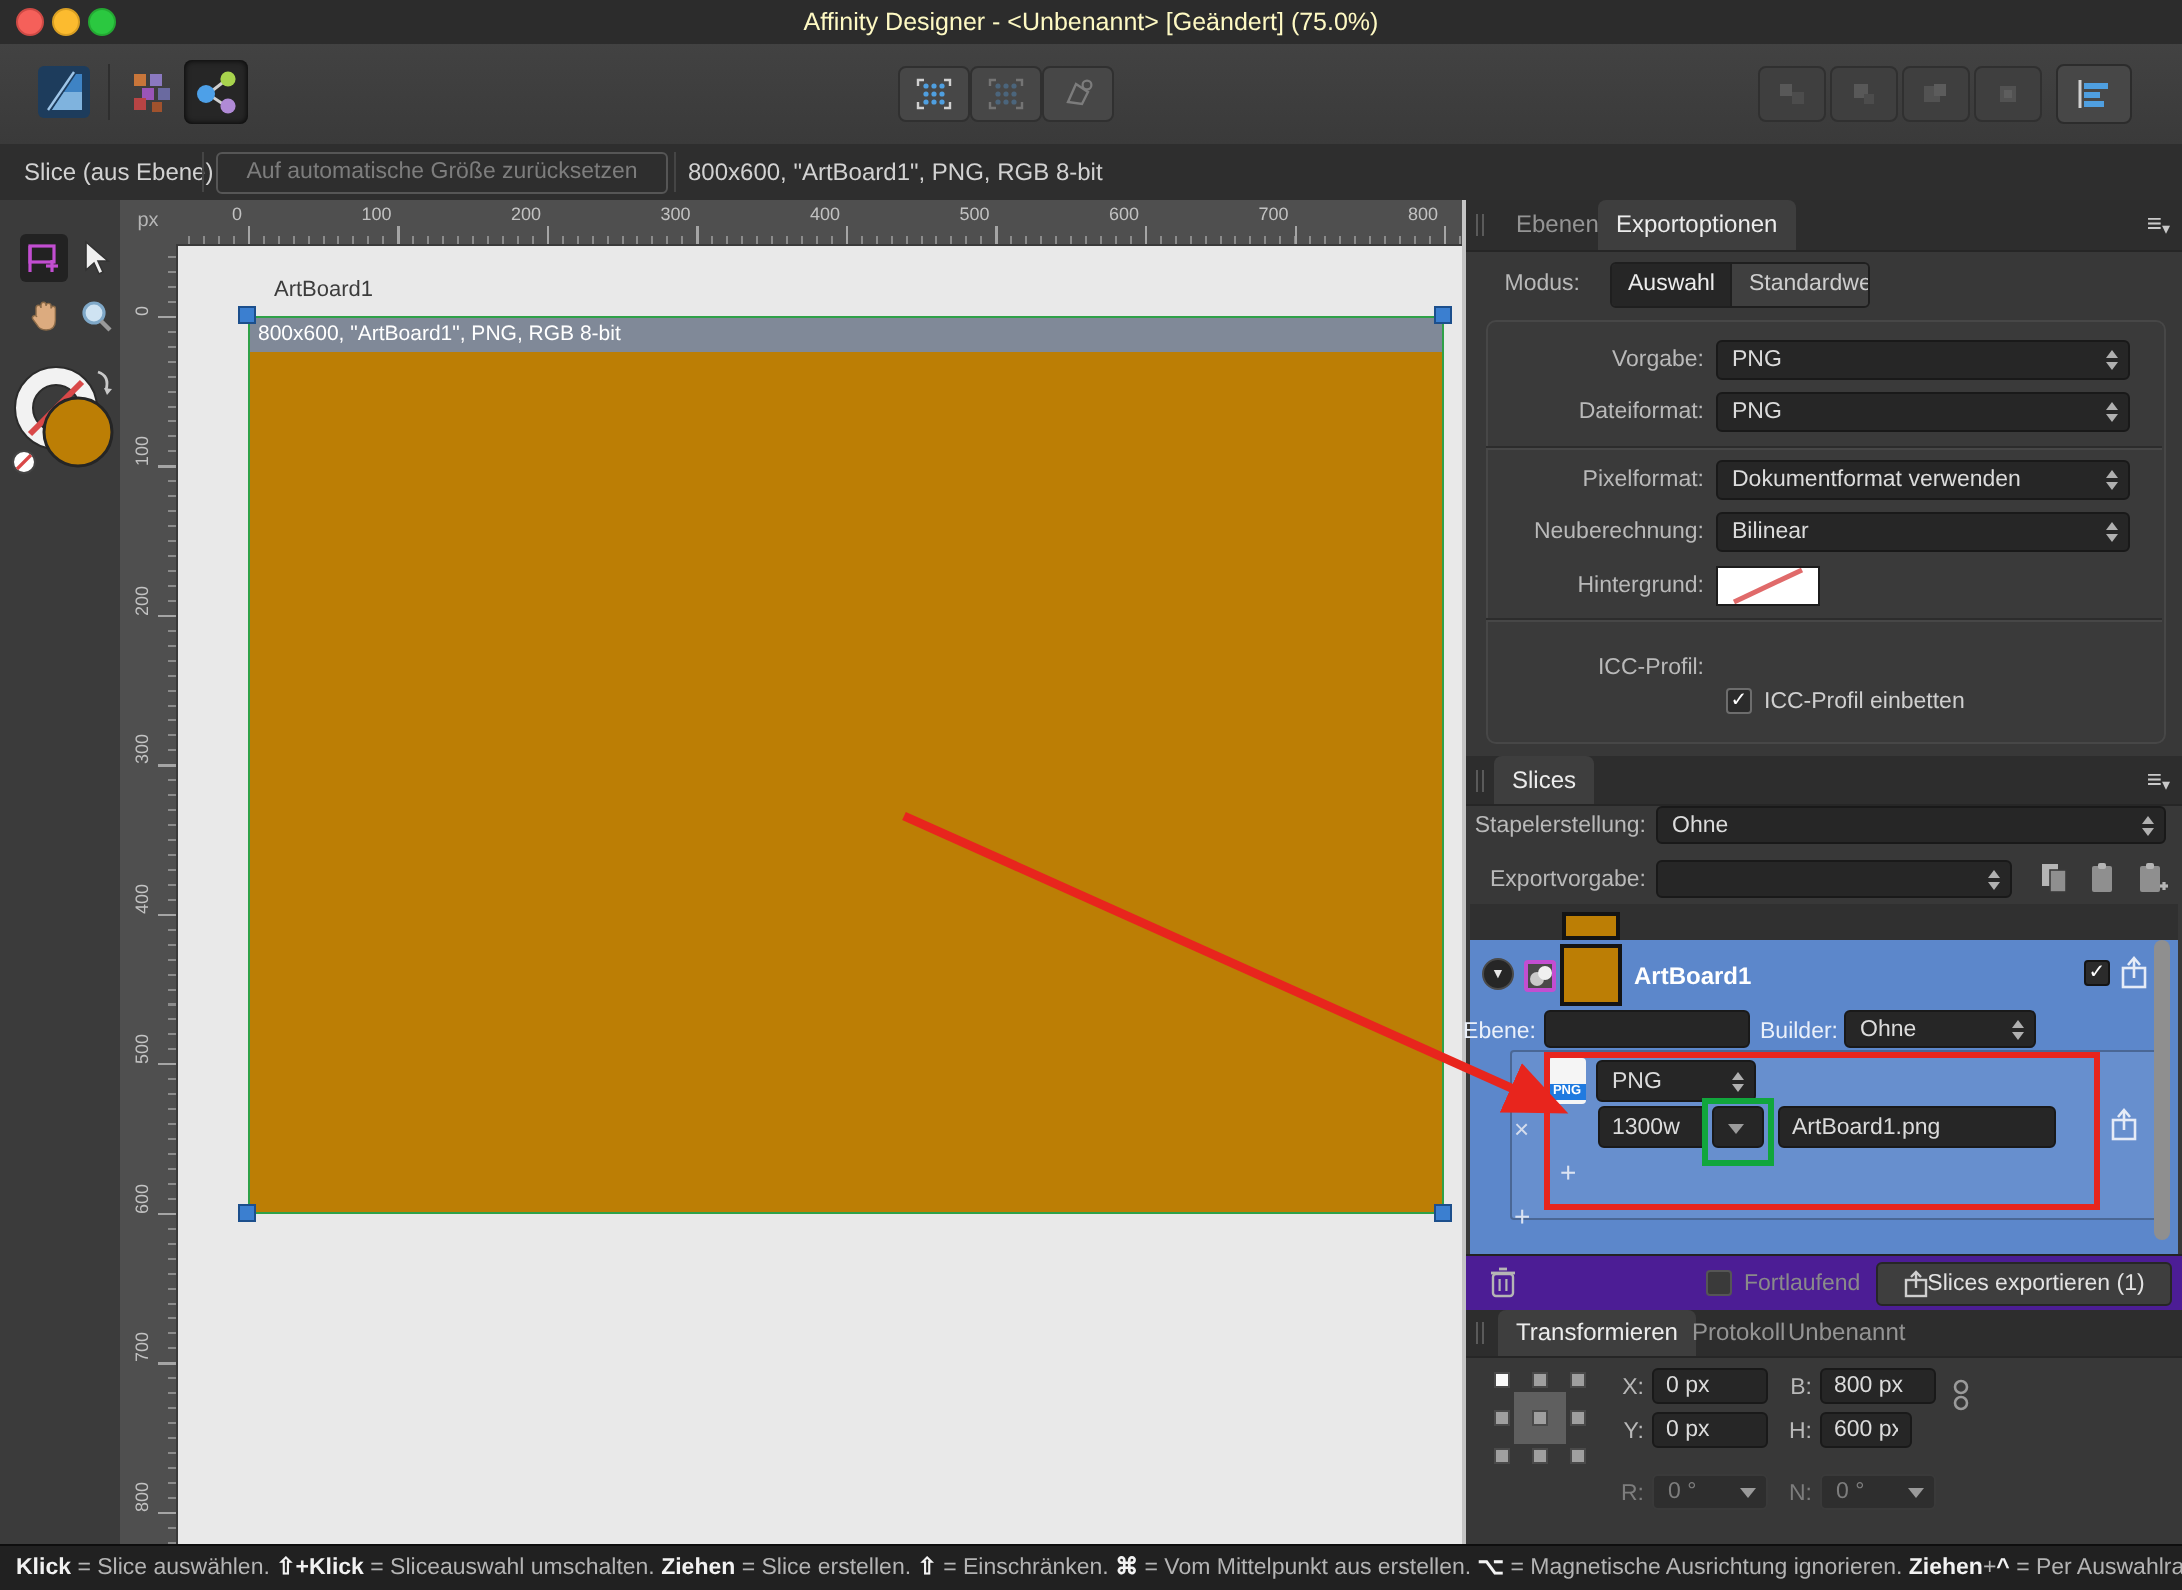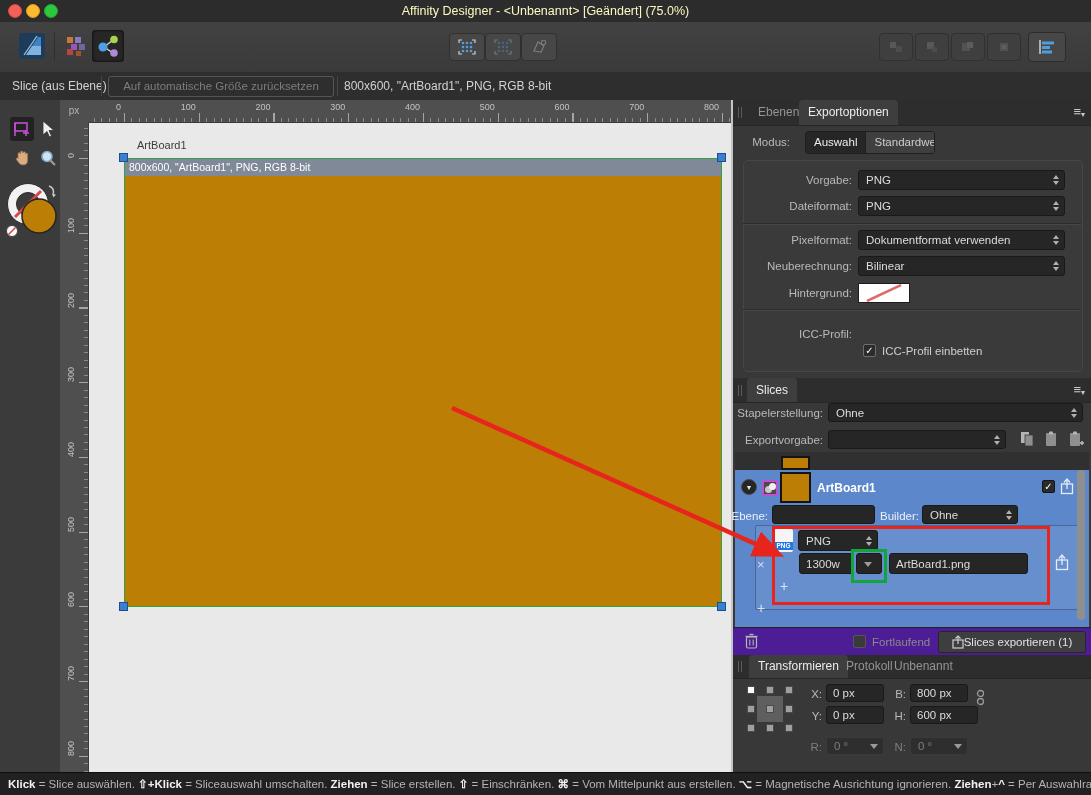--- a/index.html
+++ b/index.html
@@ -568,21 +568,21 @@
     <span class="abs" style="left:243px;top:34px;">
       <svg width="9" height="18">
         <circle cx="4.5" cy="4.5" r="3" stroke="#9a9a9a" stroke-width="1.3" fill="none"></circle>
         <circle cx="4.5" cy="12.5" r="3" stroke="#9a9a9a" stroke-width="1.3" fill="none"></circle>
       </svg>
     </span>
 
     <span class="flabel" style="right:269px;top:55px;">Y:</span>
     <input class="tfield" style="left: 93px; top: 51px; width: 58px; height: 18px;" value="0 px">
     <span class="flabel" style="right:185px;top:55px;">H:</span>
-    <input class="tfield" style="left: 177px; top: 51px; width: 68px; height: 18px;" value="600 px">
+    <input class="tfield" style="left: 177px; top: 51px; width: 46px; height: 18px;" value="600 px">
 
     <span class="flabel" style="right:269px;top:86px;color:#7d7d7d;">R:</span>
     <div class="select disabled" style="left:93px;top:82px;width:58px;height:18px;">
       <span>0 °</span>
       <span class="caret"></span>
     </div>
     <span class="flabel" style="right:185px;top:86px;color:#7d7d7d;">N:</span>
     <div class="select disabled" style="left:177px;top:82px;width:58px;height:18px;">
       <span>0 °</span>
       <span class="caret"></span>

